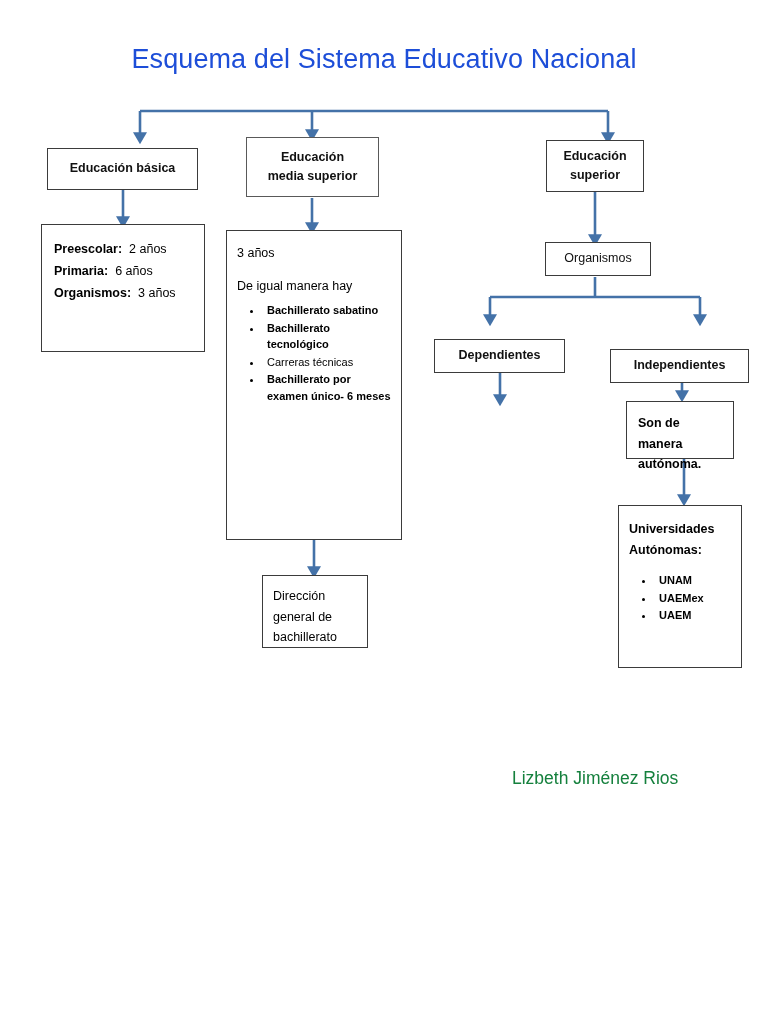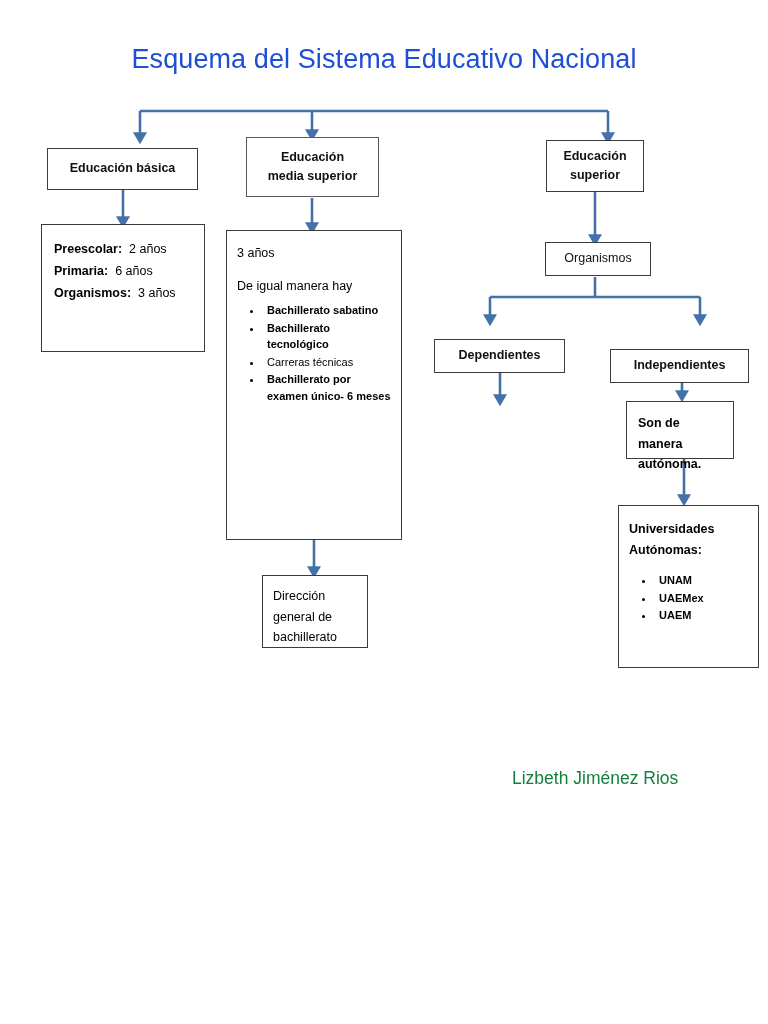--- a/index.html
+++ b/index.html
@@ -193,21 +193,21 @@
   <div class="node center pad" style="left:610px; top:321px; width:139px; height:34px;margin-top:28px;">
     <span class="node-text bold">Independientes</span>
   </div>
 
 
   <div class="node" style="left:618px; top:401px; width:108px; height:58px; padding:11px 11px;margin-left:8px;">
     <span class="line-tight bold">Son de manera</span>
     <span class="line-tight bold">autónoma.</span>
   </div>
 
-  <div class="node" style="left:618px; top:505px; width:141px; height:163px; padding:13px 10px;">
+  <div class="node" style="left:618px; top:505px; width:124px; height:163px; padding:13px 10px;">
     <span class="line-tight bold">Universidades</span>
     <span class="line-tight bold">Autónomas:</span>
     <ul class="bullets" style="margin-top:12px;">
       <li class="bold">UNAM</li>
       <li class="bold">UAEMex</li>
       <li class="bold">UAEM</li>
     </ul>
   </div>
 
   <div class="signature">Lizbeth Jiménez Rios</div>

